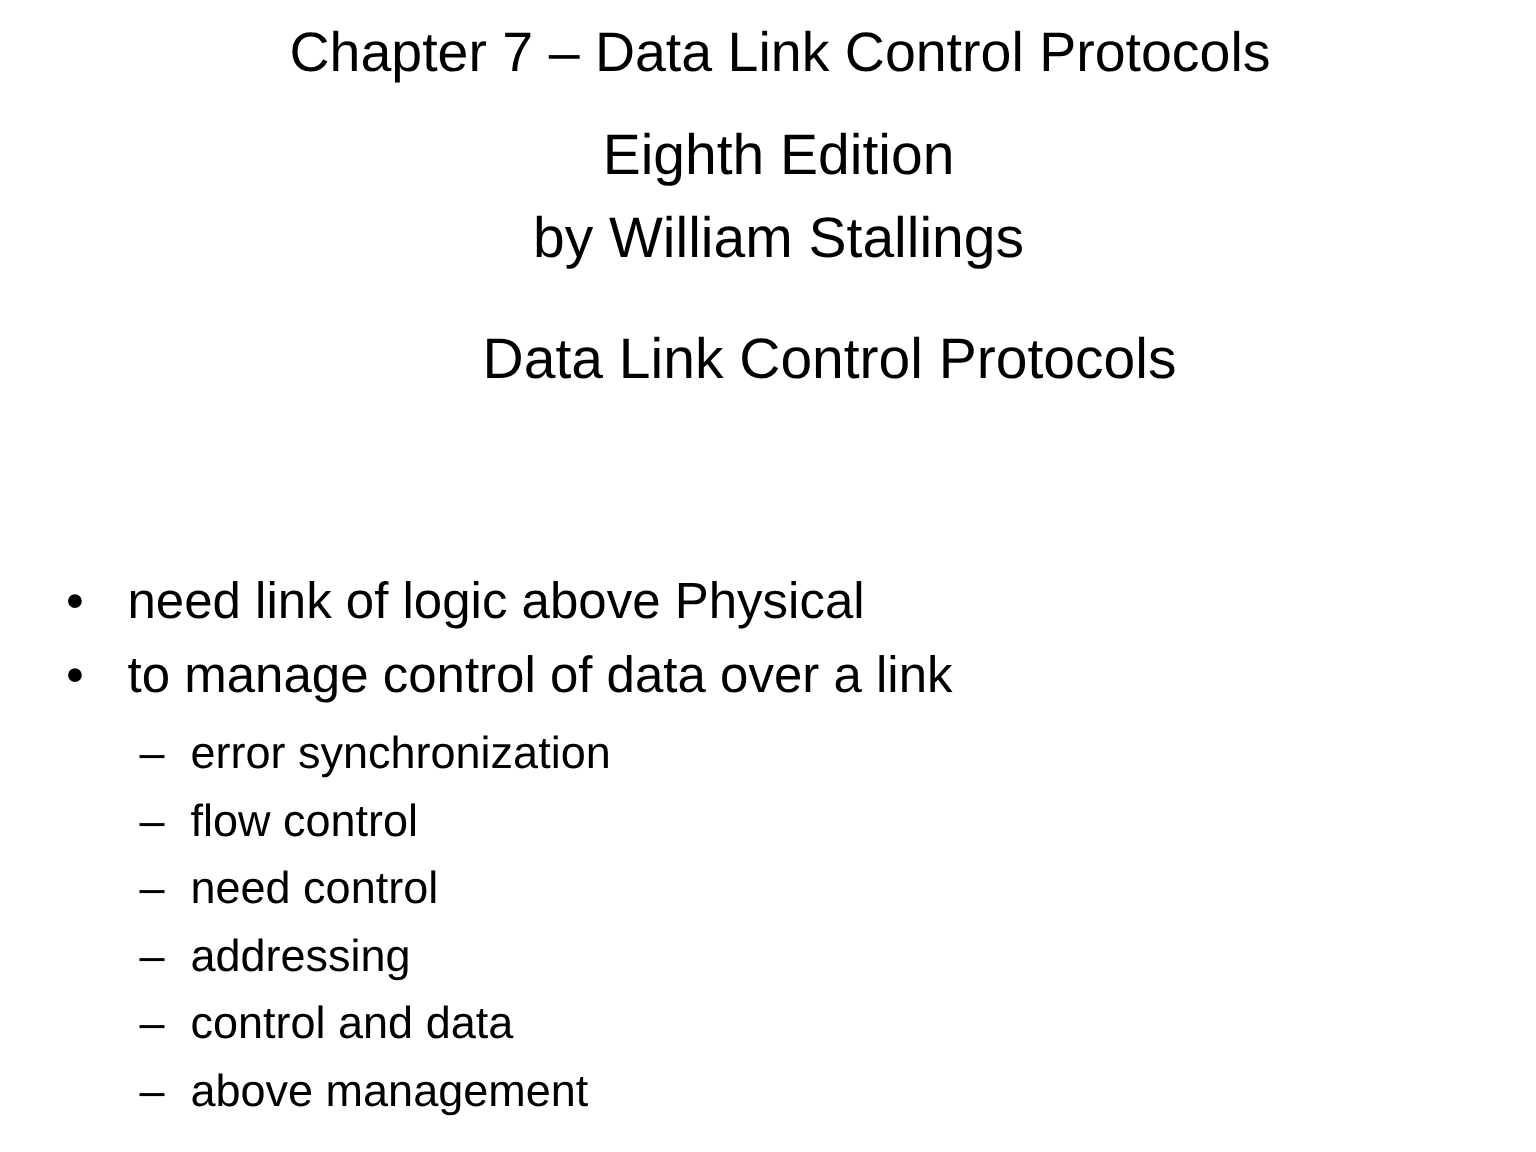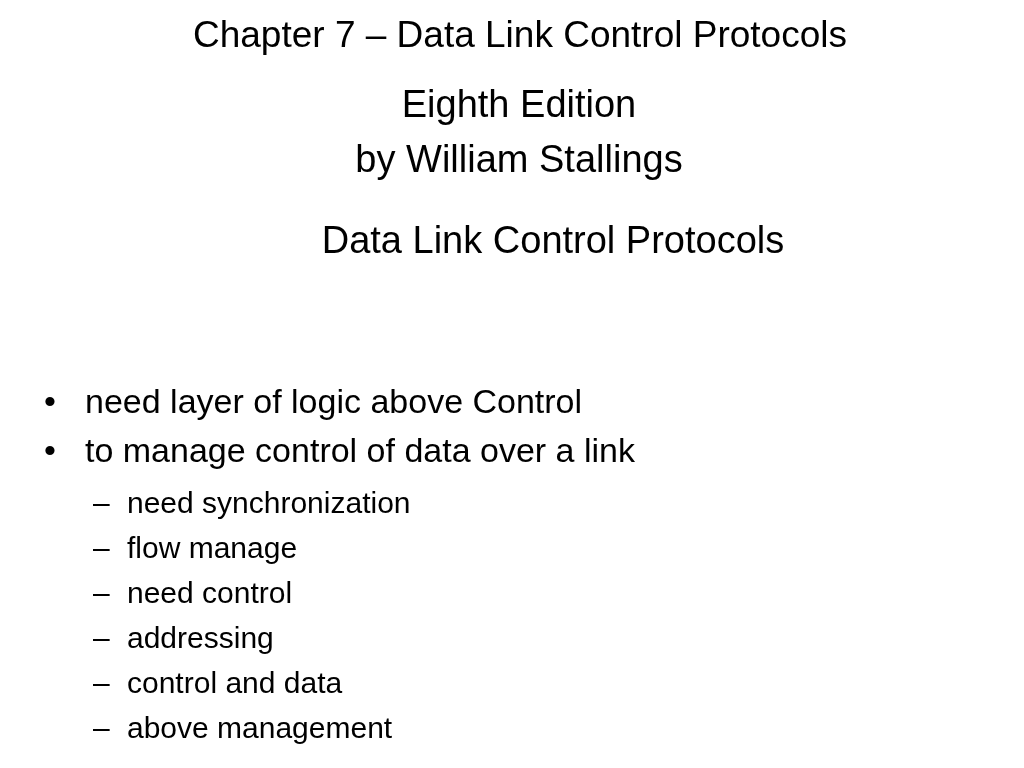--- a/index.html
+++ b/index.html
@@ -98,36 +98,36 @@
   <div class="edition-block">
     <div class="line">Eighth Edition</div>
     <div class="line">by William Stallings</div>
   </div>
 
   <div class="slide-subtitle">Data Link Control Protocols</div>
 
   <ul class="main-list">
     <li>
       <span class="bullet-marker">•</span>
-      <span>need layer of logic above Control</span>
+      <span>need link of logic above Physical</span>
     </li>
     <li>
       <span class="bullet-marker">•</span>
       <span>to manage control of data over a link</span>
     </li>
   </ul>
 
   <ul class="sub-list">
     <li>
       <span class="dash-marker">–</span>
-      <span>need synchronization</span>
+      <span>error synchronization</span>
     </li>
     <li>
       <span class="dash-marker">–</span>
-      <span>flow manage</span>
+      <span>flow control</span>
     </li>
     <li>
       <span class="dash-marker">–</span>
       <span>need control</span>
     </li>
     <li>
       <span class="dash-marker">–</span>
       <span>addressing</span>
     </li>
     <li>

